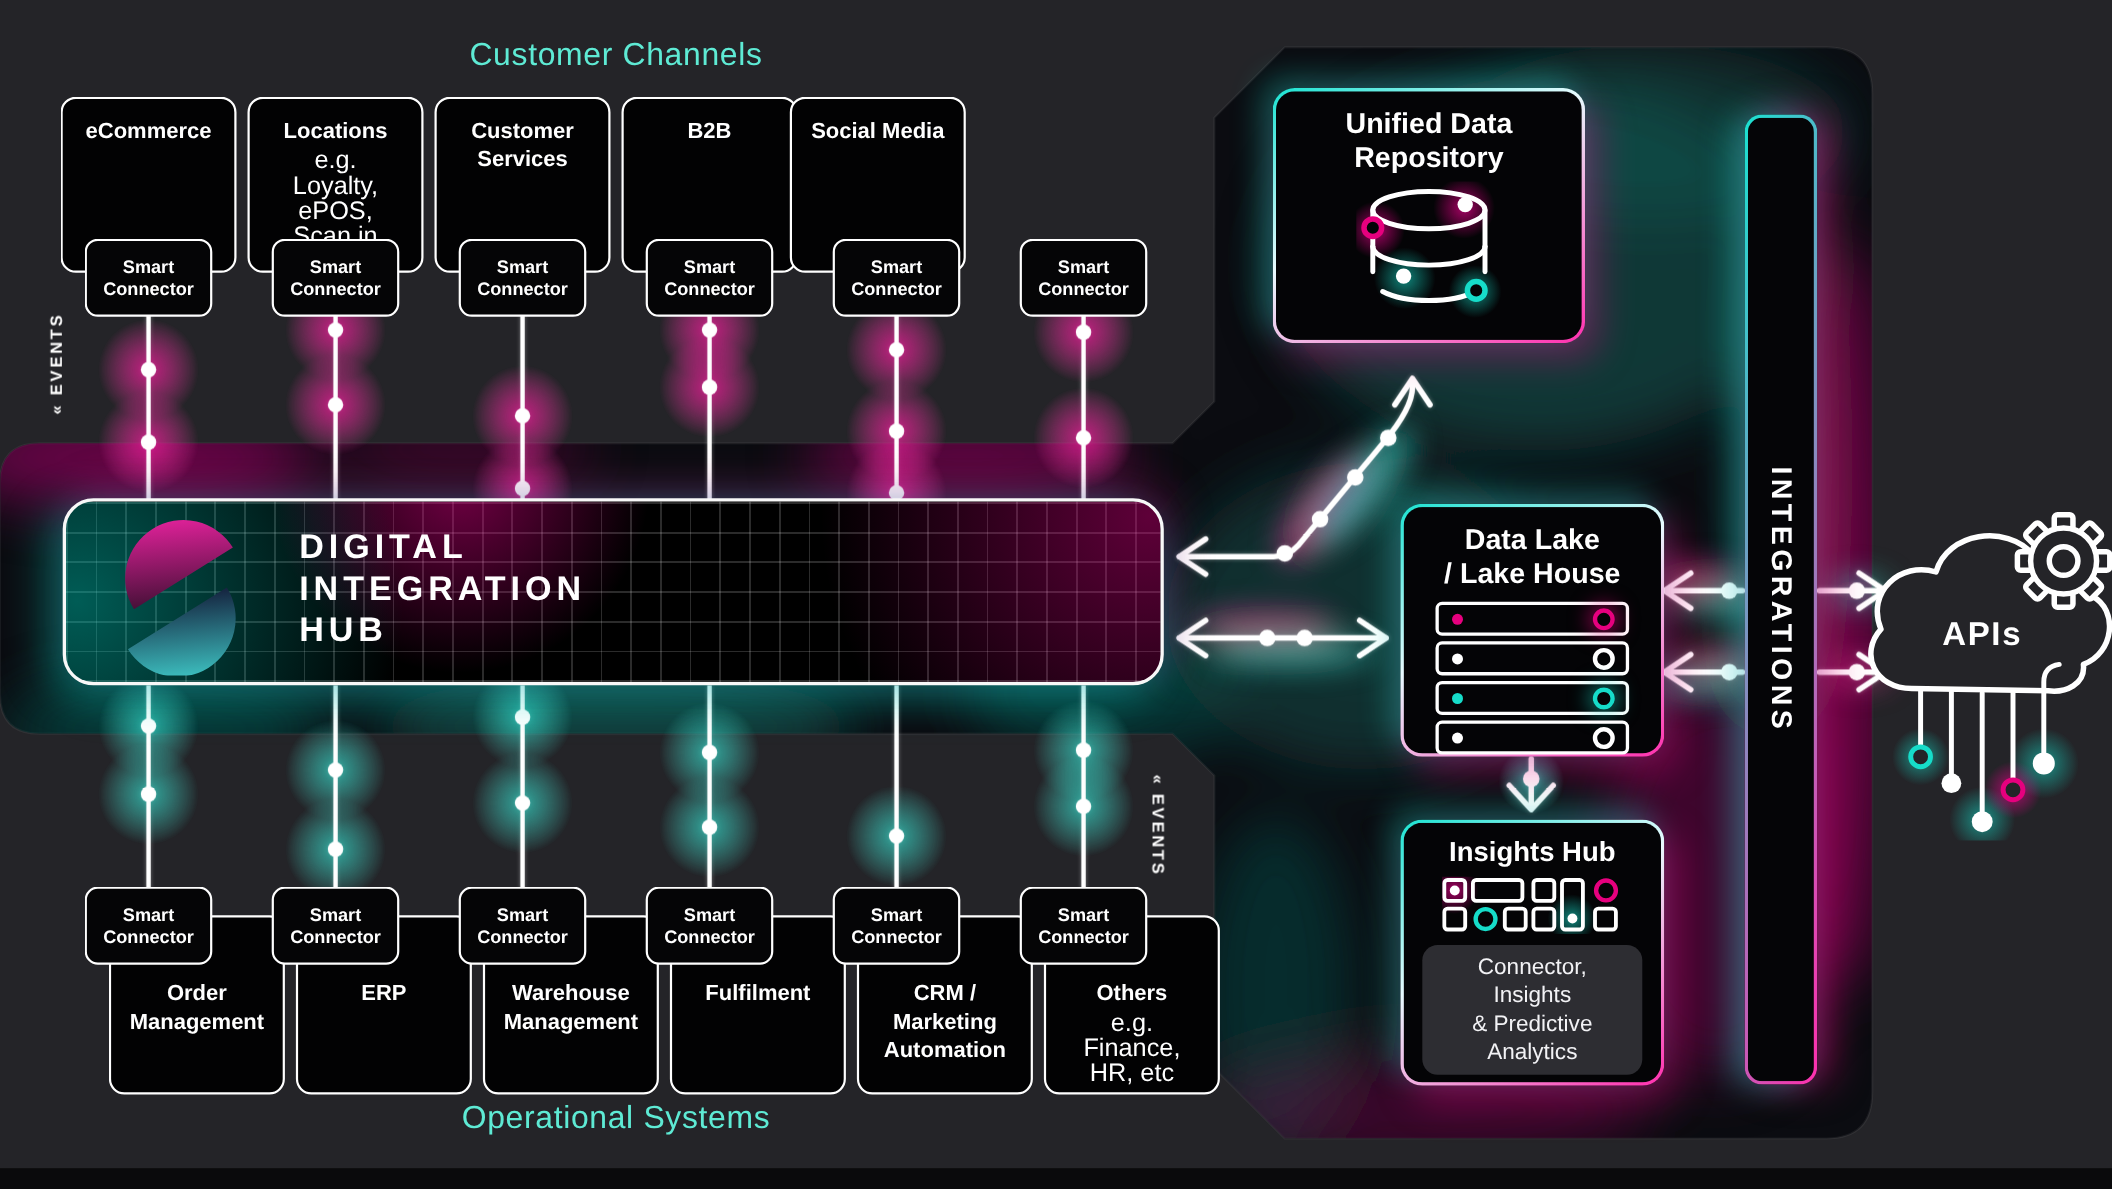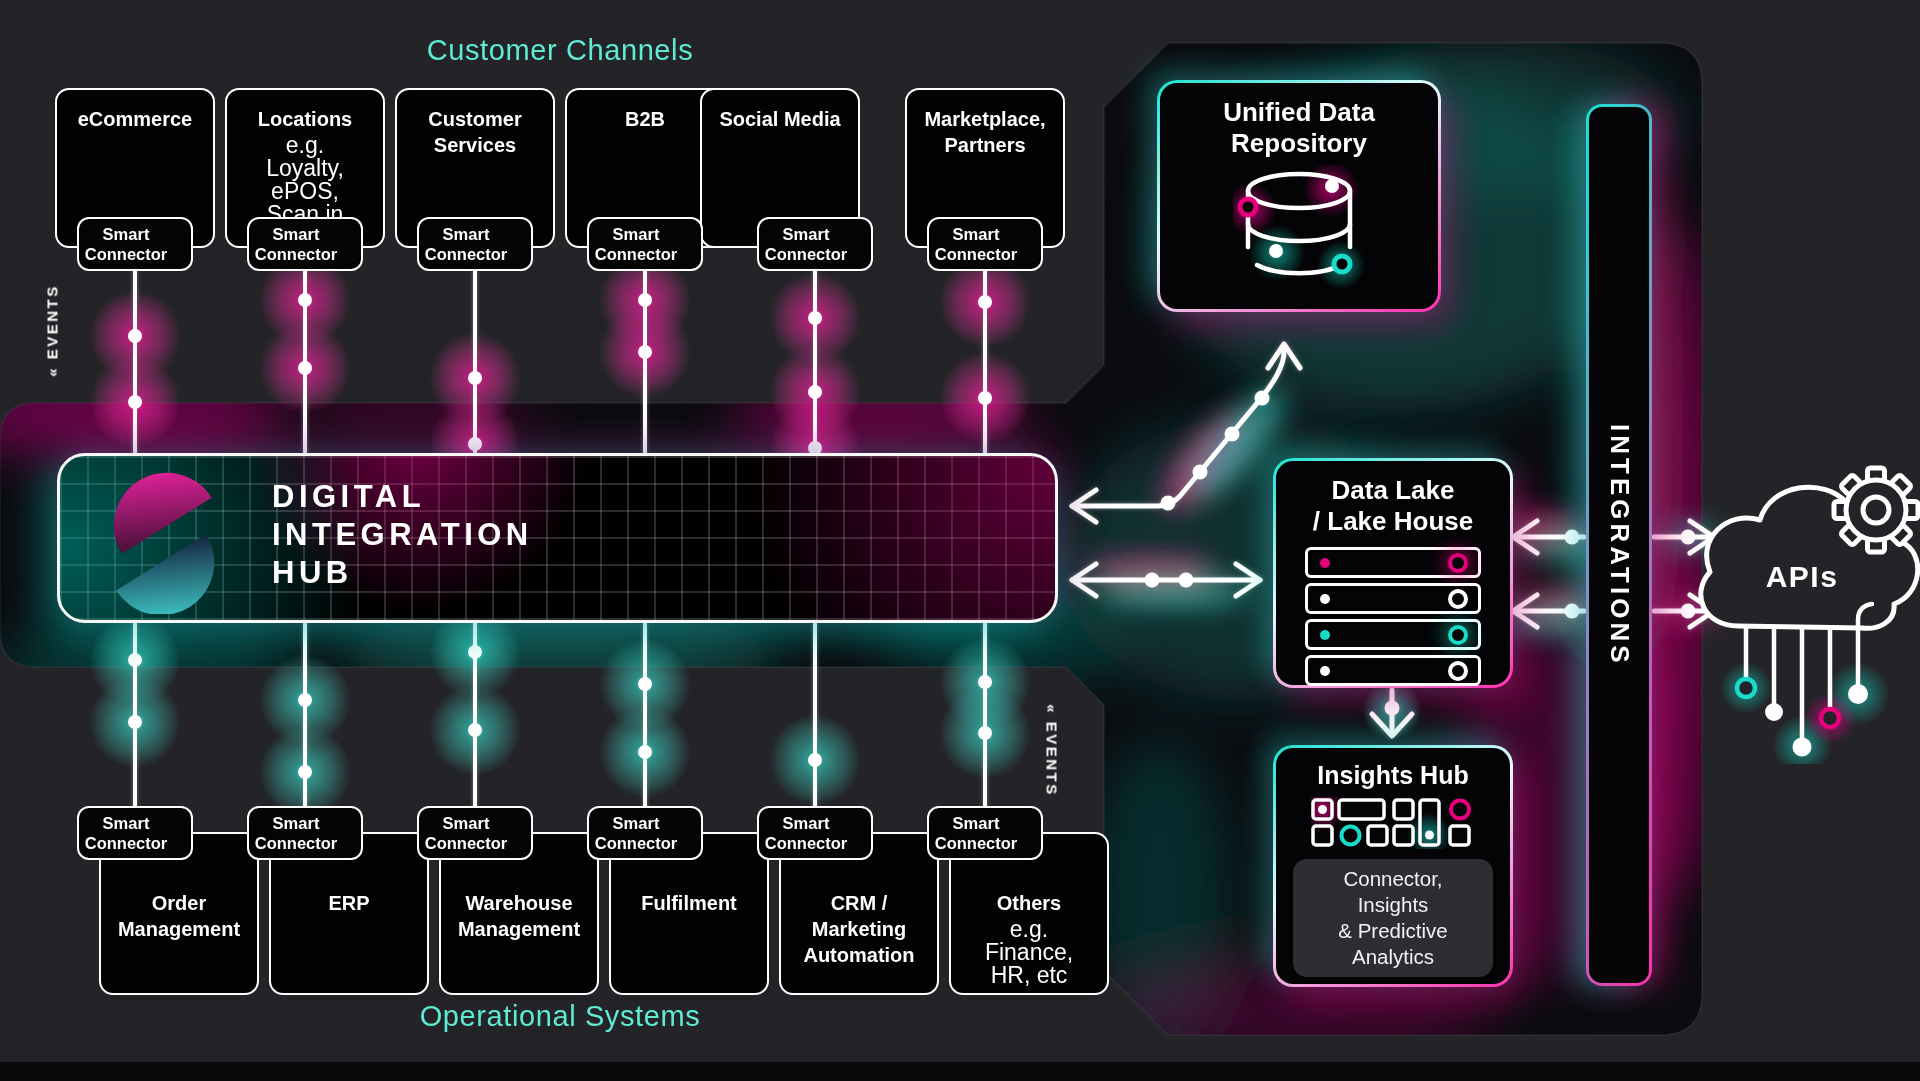--- a/index.html
+++ b/index.html
@@ -17,22 +17,22 @@
   #events-right{left:992px;top:742px;transform:rotate(90deg);}
 
   
   .box{position:absolute;width:160px;background:#020203;border:2.5px solid #fff;
        border-radius:14px;text-align:center;z-index:5;box-sizing:border-box;}
   .cbox{top:88px;height:160px;text-align:center;}
   .obox{top:832px;height:163px;margin-left:44px;}
   .box .t{font-weight:bold;font-size:20px;line-height:26px;margin:16px 6px 0;}
   .obox .t{margin-top:56px;}
   .box .s{font-size:23px;line-height:23px;margin:2px auto 0;width:120px;}
-  .tab{position:absolute;width:116px;height:54px;background:#050506;border:2.5px solid #fff;
-       border-radius:12px;display:flex;align-items:center;
+  .tab{position:absolute;width:116px;height:71px;background:#050506;border:2.5px solid #fff;
+       border-radius:12px;display:flex;align-items:center;justify-content:center;
        font-weight:bold;font-size:16.5px;line-height:20px;text-align:center;z-index:6;box-sizing:border-box;}
   .tab span{width:94px;}
 
   
   .hub{position:absolute;left:57px;top:453px;width:1001px;height:170px;border:3px solid #f8f8f8;
        border-radius:28px;z-index:5;box-sizing:border-box;
        background:
         radial-gradient(circle at 1% 55%, rgba(0,205,190,.45), transparent 30%),
         radial-gradient(circle at 36% -10%, rgba(225,0,135,.5), transparent 26%),
         radial-gradient(circle at 99% 8%, rgba(225,0,135,.42), transparent 30%),
@@ -267,25 +267,22 @@
   <div class="box cbox" style="left:225px">
     <div class="t">Locations</div>
     <div class="s">e.g. Loyalty, ePOS, Scan in store</div>
   </div>
   <div class="box cbox" style="left:395px">
     <div class="t">Customer Services</div>
   </div>
   <div class="box cbox" style="left:565px">
     <div class="t">B2B</div>
   </div>
-  <div class="box cbox" style="left:700px">
+  <div class="box cbox" style="left:718px">
     <div class="t">Social Media</div>
-  </div>
-  <div class="box cbox" style="left:905px">
-    <div class="t">Marketplace, Partners</div>
   </div>
 
   <div class="tab" style="left:77px;top:217px">
       <span>Smart Connector</span>
     </div>
   <div class="tab" style="left:247px;top:217px">
       <span>Smart Connector</span>
     </div>
   <div class="tab" style="left:417px;top:217px">
       <span>Smart Connector</span>

